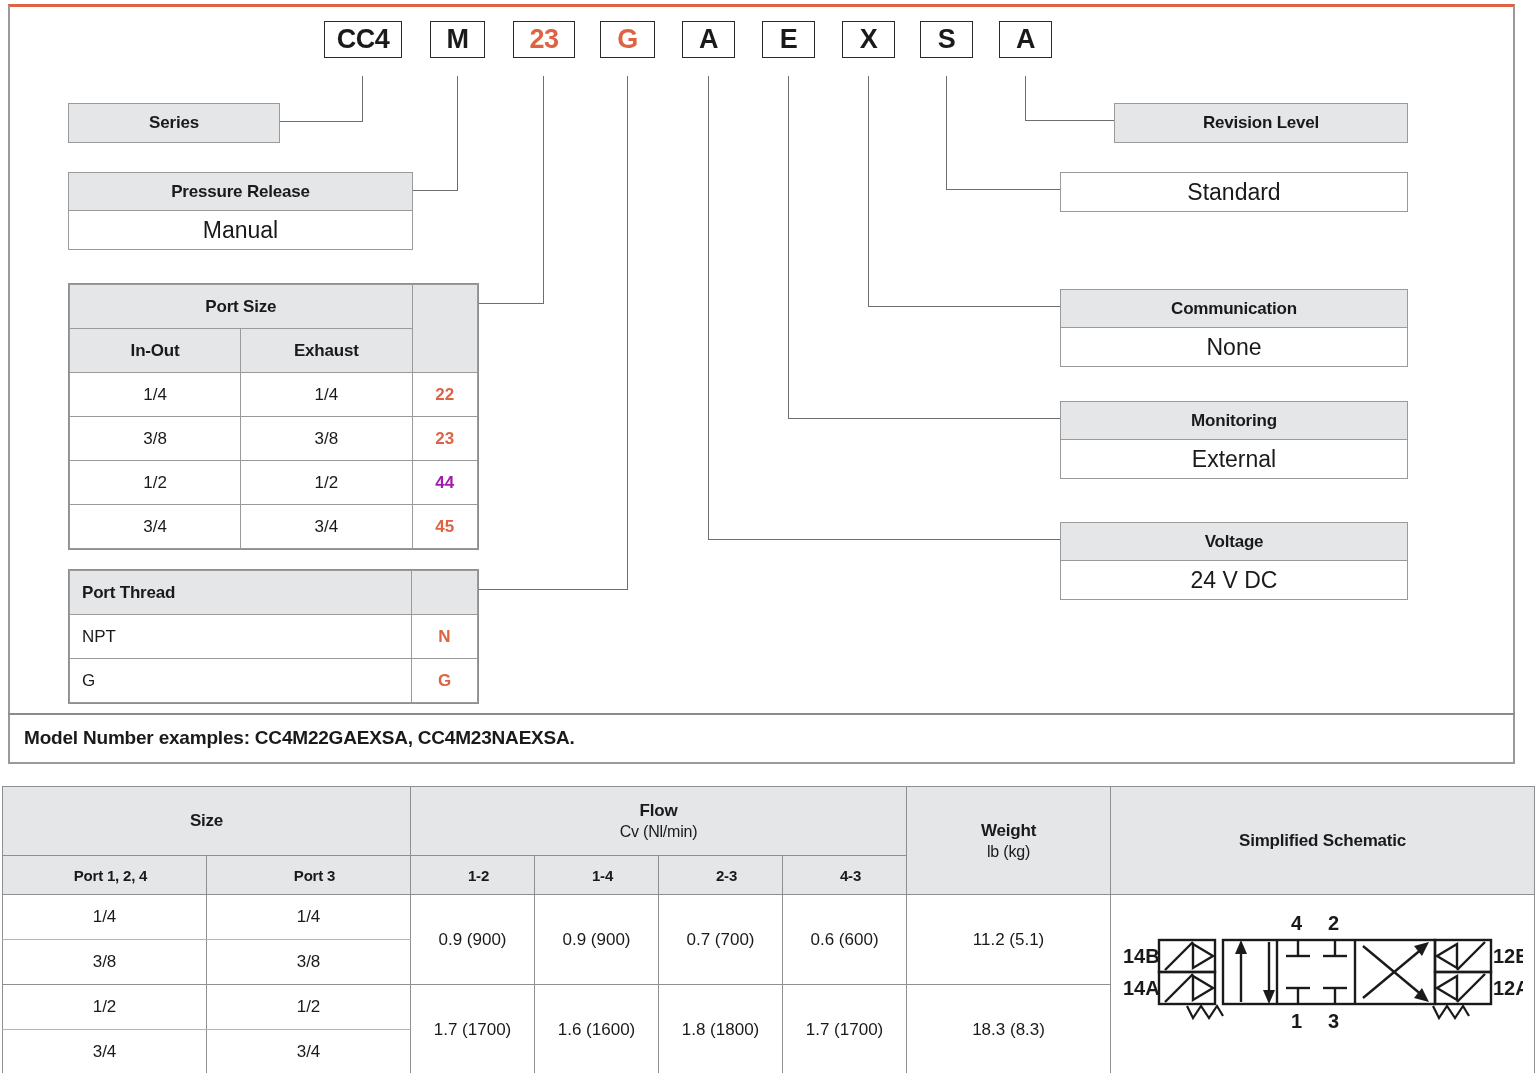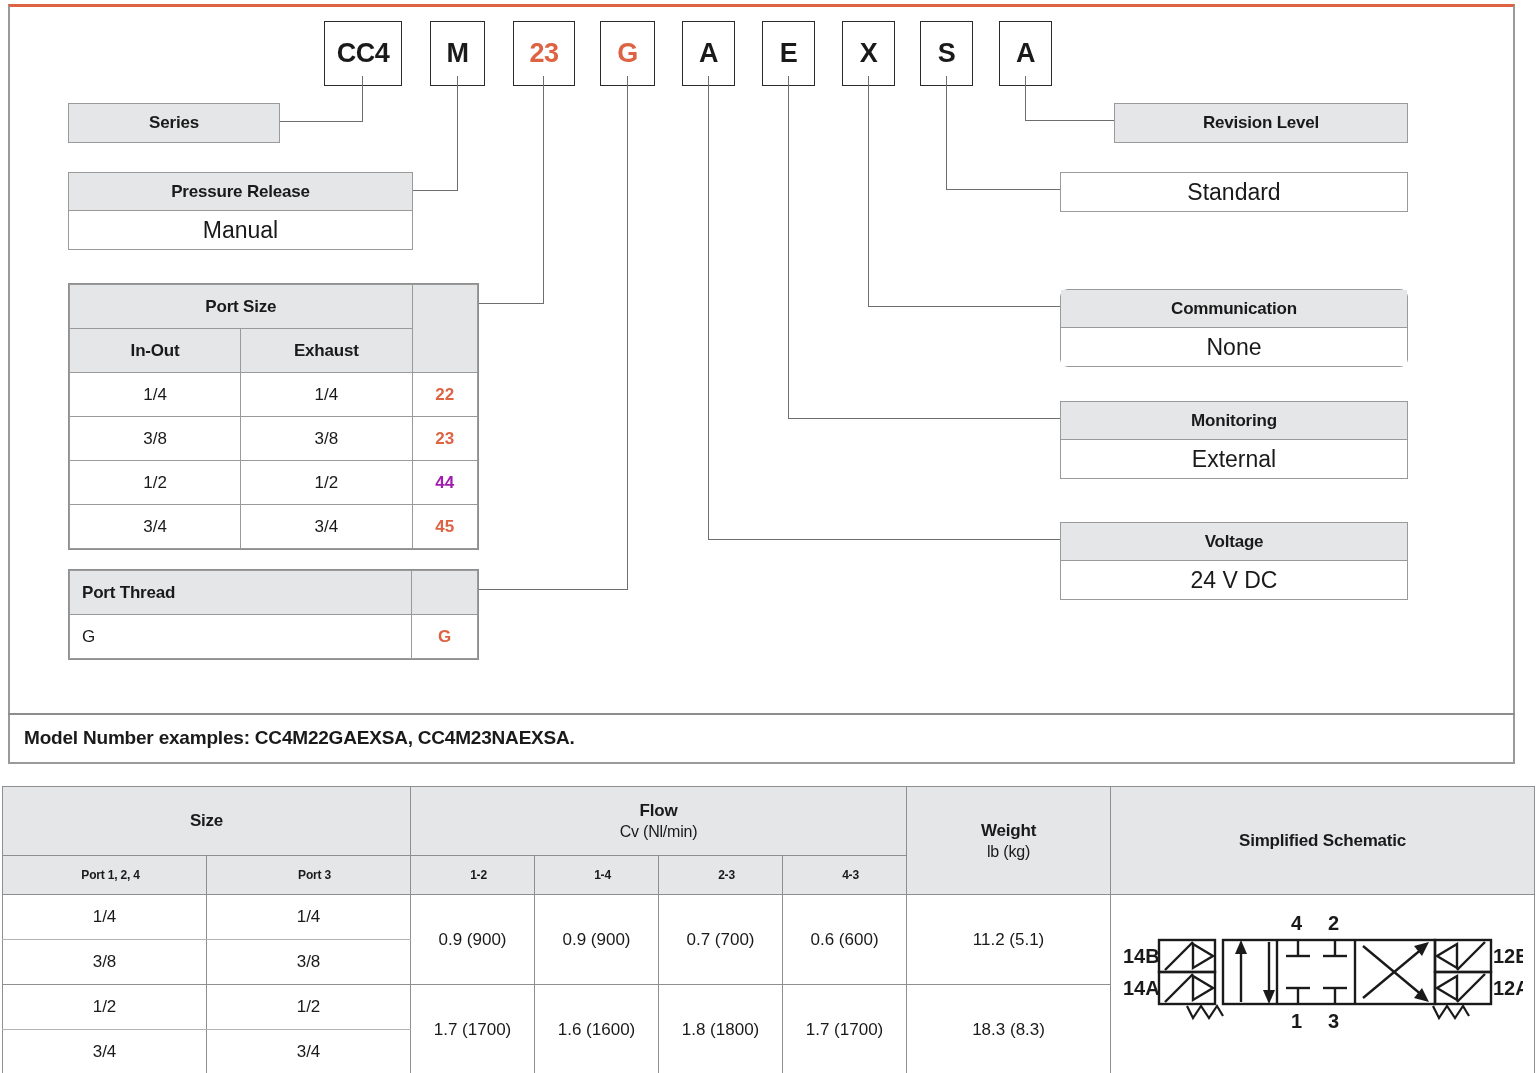--- a/index.html
+++ b/index.html
@@ -19,21 +19,21 @@
     border-right:2px solid #9a9a9a;
     border-bottom:2px solid #9a9a9a;
     box-sizing:border-box;
   }
   #examples-sep{
     position:absolute;left:8px;top:713px;width:1507px;height:2px;background:#8c8c8c;
   }
 
   
   .code-box{
-    position:absolute;top:21px;height:65px;
+    position:absolute;top:21px;height:37px;
     border:1.6px solid #2b2b2b;background:#fff;
     display:flex;align-items:center;justify-content:center;
     font-weight:bold;font-size:27px;letter-spacing:-0.5px;
     box-sizing:border-box;
   }
   .code-box.accent{color:#dd6343;}
 
   
   .vline{position:absolute;width:1.4px;background:#6e6e6e;}
   .hline{position:absolute;height:1.4px;background:#6e6e6e;}
@@ -84,21 +84,21 @@
     position:absolute;left:2px;top:786px;width:1532px;
     border-collapse:collapse;
     table-layout:fixed;
   }
   #bottom-table th,#bottom-table td{
     border:1.4px solid #8f8f8f;
     text-align:center;font-size:17px;padding:0;
     background:#fff;
   }
   #bottom-table th{background:#e4e6e7;font-weight:bold;letter-spacing:-0.2px;}
-  #bottom-table th.sub{font-size:12px;height:38px;padding-left:12px;}
+  #bottom-table th.sub{font-size:15px;height:38px;padding-left:12px;}
   #bottom-table th.big{height:68px;}
   #bottom-table th .unit{font-weight:normal;font-size:16px;display:block;margin-top:2px;}
   #bottom-table td.size{height:44px;}
   .schem-cell{padding:0;vertical-align:middle;}
 </style>
 </head>
 <body>
 
 <div id="page-frame"></div>
 <div id="examples-sep"></div>
@@ -185,36 +185,40 @@
 </div>
 
 <div class="opt-table" style="left:68px;top:569px;width:411px;">
   <table>
     <tbody>
         <tr>
       <th class="leftal">Port Thread</th>
       <th class="blank" style="width:65px;"></th>
     </tr>
     <tr>
+      <td class="leftal">NPT</td>
+      <td class="code" style="color: rgb(221, 99, 67);">N</td>
+    </tr>
+    <tr>
       <td class="leftal">G</td>
       <td class="code" style="color: rgb(221, 99, 67);">G</td>
     </tr>
   </tbody>
     </table>
 </div>
 
 <div class="spec noval" style="left:1114px;top:103px;width:294px;">
   <div class="hd">Revision Level</div>
 </div>
 
 <div class="spec" style="left:1060px;top:172px;width:348px;">
   <div class="val">Standard</div>
 </div>
 
-<div class="spec" style="left:1060px;top:289px;width:348px;border-radius:8px;">
+<div class="spec" style="left:1060px;top:289px;width:348px;">
   <div class="hd">Communication</div>
   <div class="val">None</div>
 </div>
 
 <div class="spec" style="left:1060px;top:401px;width:348px;">
   <div class="hd">Monitoring</div>
   <div class="val">External</div>
 </div>
 
 <div class="spec" style="left:1060px;top:522px;width:348px;">

